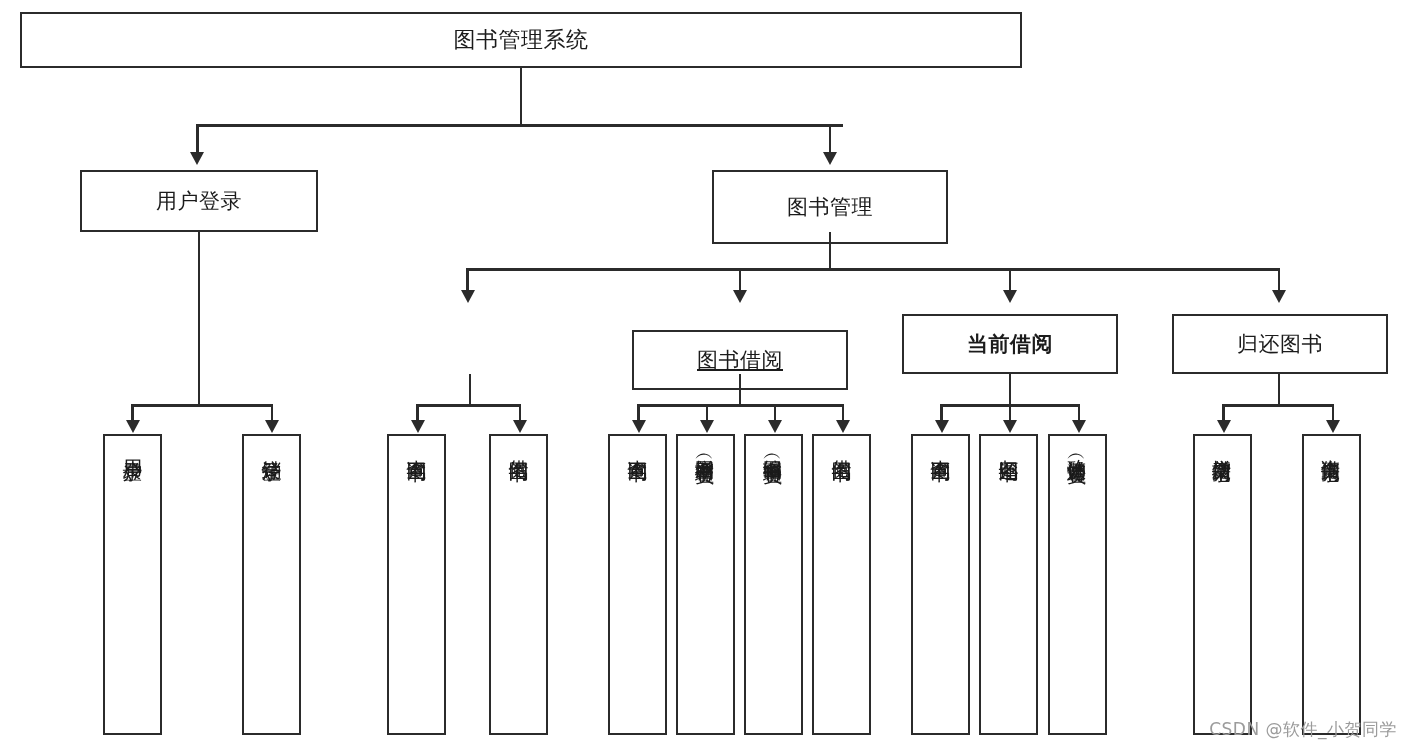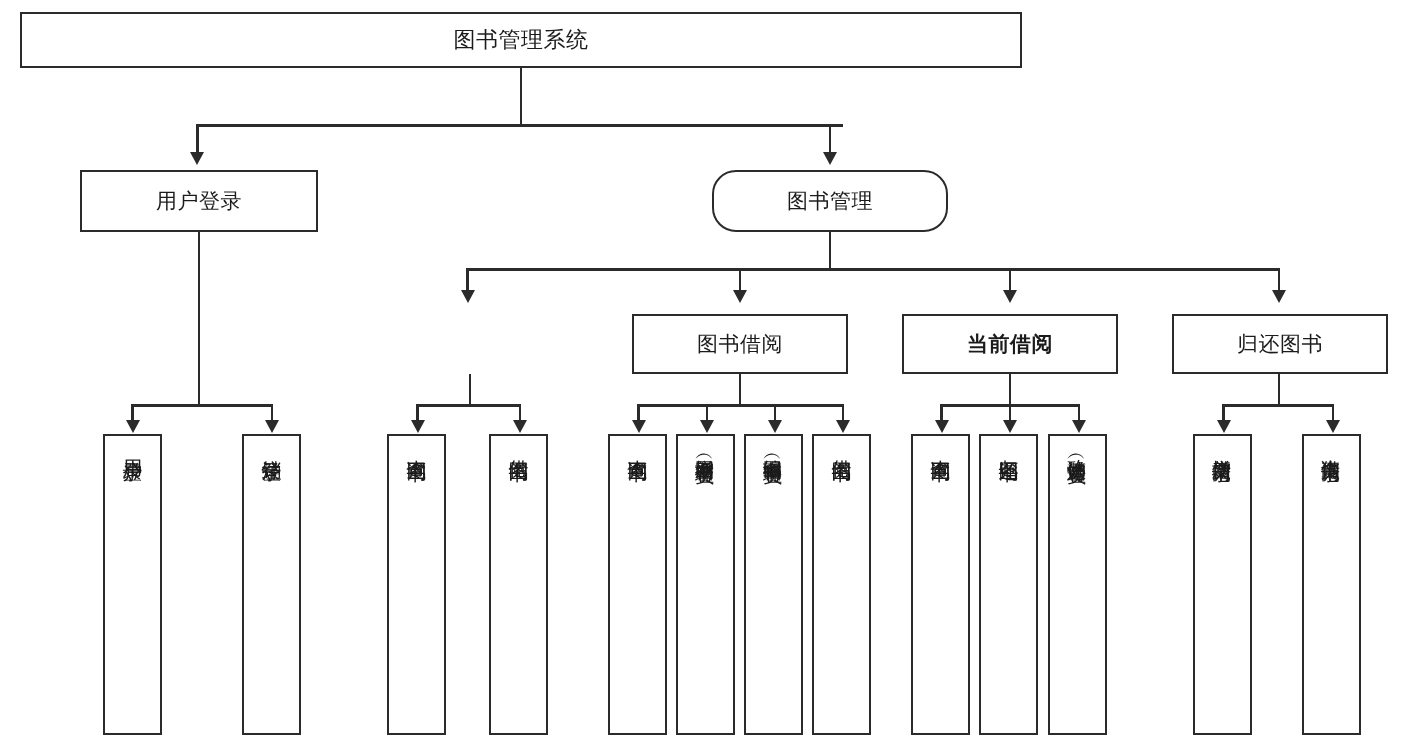--- a/index.html
+++ b/index.html
@@ -96,21 +96,21 @@
   <div class="ln h" style="left:196px; top:124px; width:647px;"></div>
 
   <div class="ln v" style="left:196px; top:124px; height:30px;"></div>
   <div class="arrow" style="left:190px; top:152px;"></div>
   <div class="ln v" style="left:828.5px; top:124px; height:30px;"></div>
   <div class="arrow" style="left:822.5px; top:152px;"></div>
 
   <div class="node h" style="left:80px; top:170px; width:238px; height:62px;">
     <span class="label">用户登录</span>
   </div>
-  <div class="node h" style="left:712px; top:170px; width:236px; height:62px;border-radius:24px;">
+  <div class="node h" style="left:712px; top:170px; width:236px; height:74px;">
     <span class="label">图书管理</span>
   </div>
 
   <div class="ln v" style="left:197.5px; top:232px; height:174px;"></div>
   <div class="ln h" style="left:131px; top:404px; width:141px;"></div>
   <div class="ln v" style="left:131px; top:404px; height:18px;"></div>
   <div class="arrow" style="left:125.5px; top:420px;"></div>
   <div class="ln v" style="left:270.5px; top:404px; height:18px;"></div>
   <div class="arrow" style="left:265px; top:420px;"></div>
 
@@ -118,21 +118,21 @@
   <div class="ln h" style="left:466px; top:268px; width:814px;"></div>
   <div class="ln v" style="left:466px; top:268px; height:24px;"></div>
   <div class="arrow" style="left:460.5px; top:290px;"></div>
   <div class="ln v" style="left:738.5px; top:268px; height:24px;"></div>
   <div class="arrow" style="left:733px; top:290px;"></div>
   <div class="ln v" style="left:1008.5px; top:268px; height:24px;"></div>
   <div class="arrow" style="left:1003px; top:290px;"></div>
   <div class="ln v" style="left:1277.5px; top:268px; height:24px;"></div>
   <div class="arrow" style="left:1272px; top:290px;"></div>
 
-  <div class="node h" style="left:632px; top:314px; width:216px; height:60px;">
+  <div class="node h" style="left:632px; top:330px; width:216px; height:60px;text-decoration:underline;">
     <span class="label">图书借阅</span>
   </div>
   <div class="node h" style="left:902px; top:314px; width:216px; height:60px;font-weight:bold;">
     <span class="label">当前借阅</span>
   </div>
   <div class="node h" style="left:1172px; top:314px; width:216px; height:60px;">
     <span class="label">归还图书</span>
   </div>
 
   <div class="ln v" style="left:468.5px; top:374px; height:32px;"></div>
@@ -206,14 +206,15 @@
     <span class="label">确认归还（管理员）</span>
   </div>
 
   <div class="node v tall" style="left:1193px; top:434px; width:59px; height:301px;">
     <span class="label">新增借阅记录</span>
   </div>
   <div class="node v tall" style="left:1302px; top:434px; width:59px; height:301px;">
     <span class="label">查询借阅记录</span>
   </div>
 
+  <div id="watermark">CSDN @软件_小贺同学</div>
 
 </div>
 
 </body></html>

